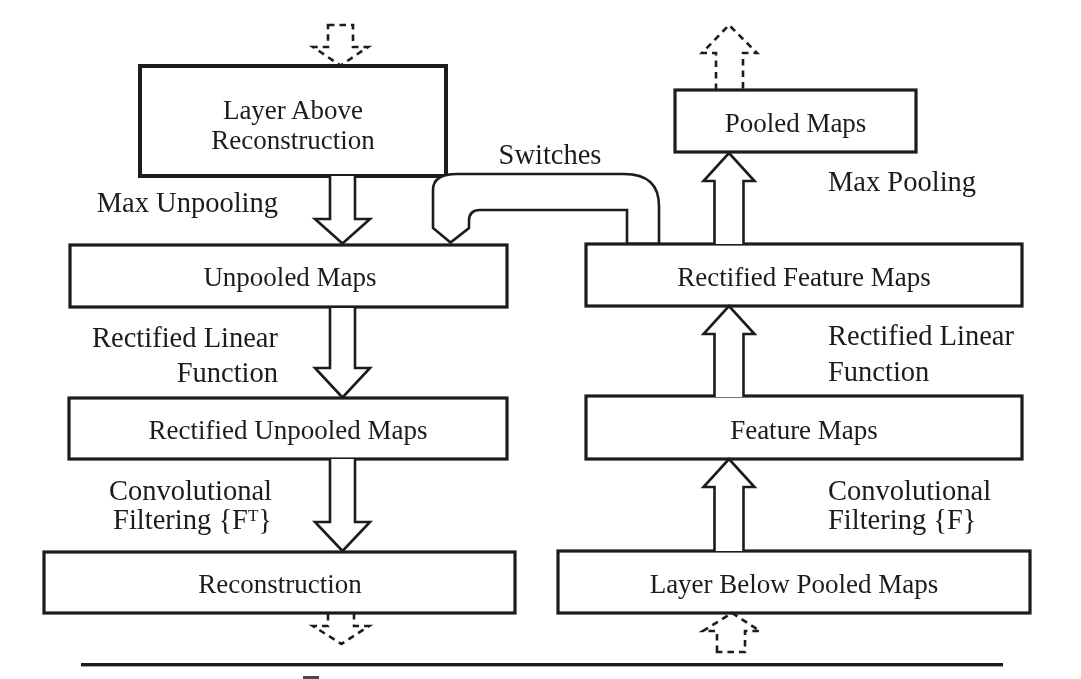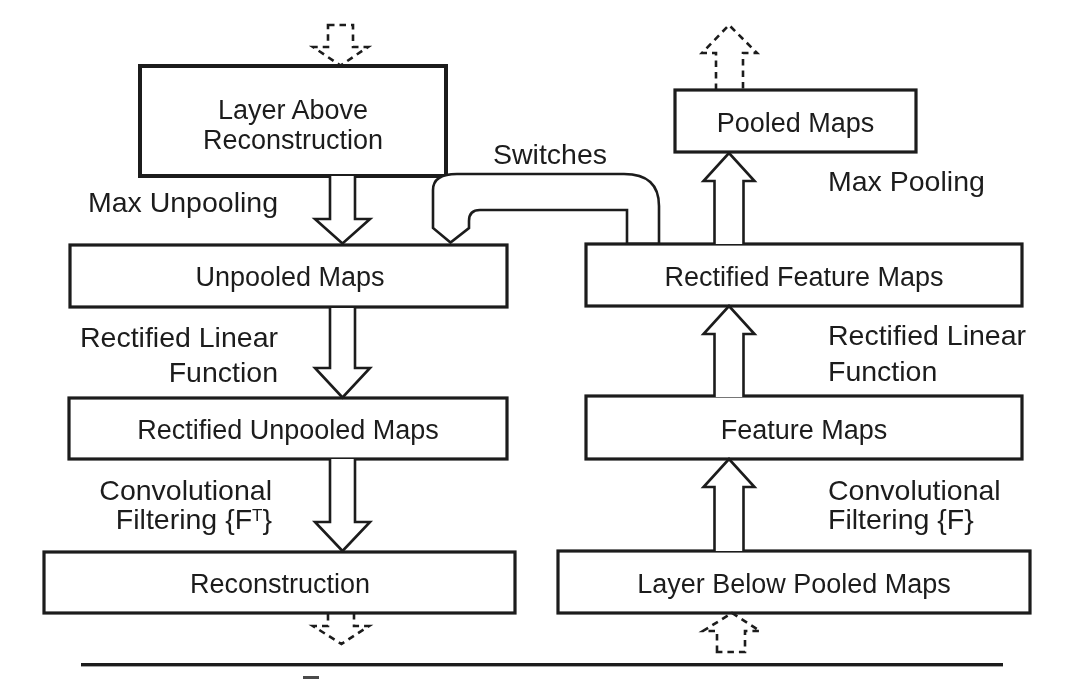--- a/index.html
+++ b/index.html
@@ -5,21 +5,21 @@
   html, body {
     margin: 0;
     padding: 0;
     background: #ffffff;
   }
   .figure-wrap {
     position: relative;
     width: 1081px;
     height: 679px;
     background: #ffffff;
-    font-family: Liberation Sans, sans-serif;
+    font-family: Liberation Serif, serif;
     overflow: hidden;
   }
   svg { display: block; }
   .box-label  { font-size: 27px; fill: #1c1c1c; }
   .side-label { font-size: 28.5px; fill: #1c1c1c; }
   .sup-label  { font-size: 17px; fill: #1c1c1c; }
 </style>
 </head>
 <body>
 

